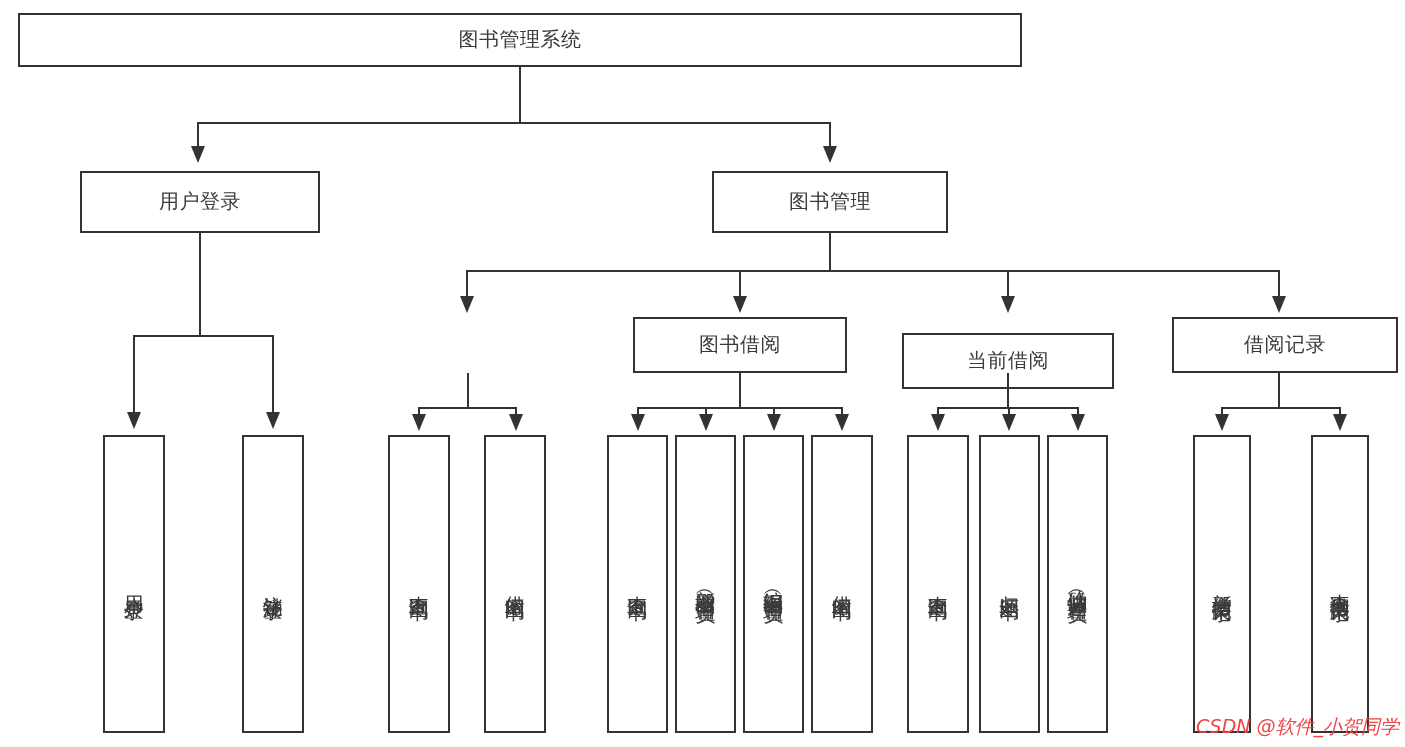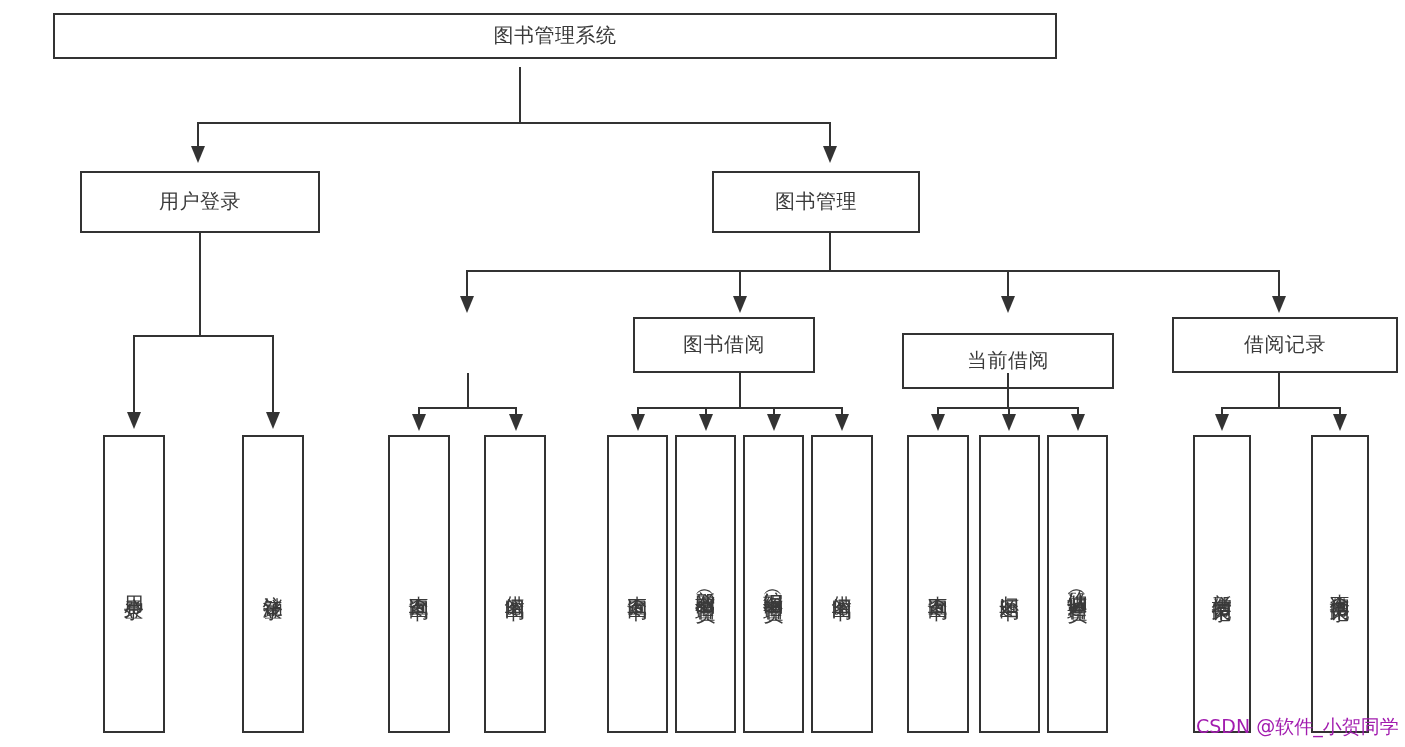--- a/index.html
+++ b/index.html
@@ -62,48 +62,49 @@
     position: absolute;
     width: 0;
     height: 0;
     border-left: 7px solid transparent;
     border-right: 7px solid transparent;
     border-top: 17px solid #333333;
   }
   
   #watermark {
     position: absolute;
-    color: #a21caf;
+    color: #ef4444;
     font-size: 19px;
     white-space: nowrap;
     user-select: none;
     font-family: "DejaVu Sans", "Liberation Sans", sans-serif;
+    font-style: italic;
   }
 </style>
 </head>
 <body>
 
 <div id="canvas">
 
-  <div class="node horiz" style="left:18px; top:13px; width:1004px; height:46px;margin-left:35px;">
+  <div class="node horiz" style="left:18px; top:13px; width:1004px; height:54px;">
     <span class="label">图书管理系统</span>
   </div>
 
   <div class="edge-v" style="left:519px; top:67px; height:56px;"></div>
   <div class="edge-h" style="left:197px; top:122px; width:634px;"></div>
   <div class="edge-v" style="left:197px; top:122px; height:26px;"></div>
   <div class="arrow" style="left:191px; top:146px;"></div>
   <div class="edge-v" style="left:829px; top:122px; height:26px;"></div>
   <div class="arrow" style="left:823px; top:146px;"></div>
 
   <div class="node horiz" style="left:80px; top:171px; width:240px; height:62px;">
     <span class="label">用户登录</span>
   </div>
 
-  <div class="node horiz" style="left:712px; top:171px; width:208px; height:62px;">
+  <div class="node horiz" style="left:712px; top:171px; width:236px; height:62px;">
     <span class="label">图书管理</span>
   </div>
 
   <div class="edge-v" style="left:199px; top:233px; height:103px;"></div>
   <div class="edge-h" style="left:133px; top:335px; width:140px;"></div>
   <div class="edge-v" style="left:133px; top:335px; height:79px;"></div>
   <div class="arrow" style="left:127px; top:412px;"></div>
   <div class="edge-v" style="left:272px; top:335px; height:79px;"></div>
   <div class="arrow" style="left:266px; top:412px;"></div>
 
@@ -111,21 +112,21 @@
   <div class="edge-h" style="left:466px; top:270px; width:812px;"></div>
   <div class="edge-v" style="left:466px; top:270px; height:28px;"></div>
   <div class="arrow" style="left:460px; top:296px;"></div>
   <div class="edge-v" style="left:739px; top:270px; height:28px;"></div>
   <div class="arrow" style="left:733px; top:296px;"></div>
   <div class="edge-v" style="left:1007px; top:270px; height:28px;"></div>
   <div class="arrow" style="left:1001px; top:296px;"></div>
   <div class="edge-v" style="left:1278px; top:270px; height:28px;"></div>
   <div class="arrow" style="left:1272px; top:296px;"></div>
 
-  <div class="node horiz" style="left:633px; top:317px; width:182px; height:56px;">
+  <div class="node horiz" style="left:633px; top:317px; width:214px; height:56px;">
     <span class="label">图书借阅</span>
   </div>
   <div class="node horiz" style="left:902px; top:333px; width:212px; height:56px;">
     <span class="label">当前借阅</span>
   </div>
   <div class="node horiz" style="left:1172px; top:317px; width:226px; height:56px;">
     <span class="label">借阅记录</span>
   </div>
 
   <div class="edge-v" style="left:467px; top:373px; height:36px;"></div>

